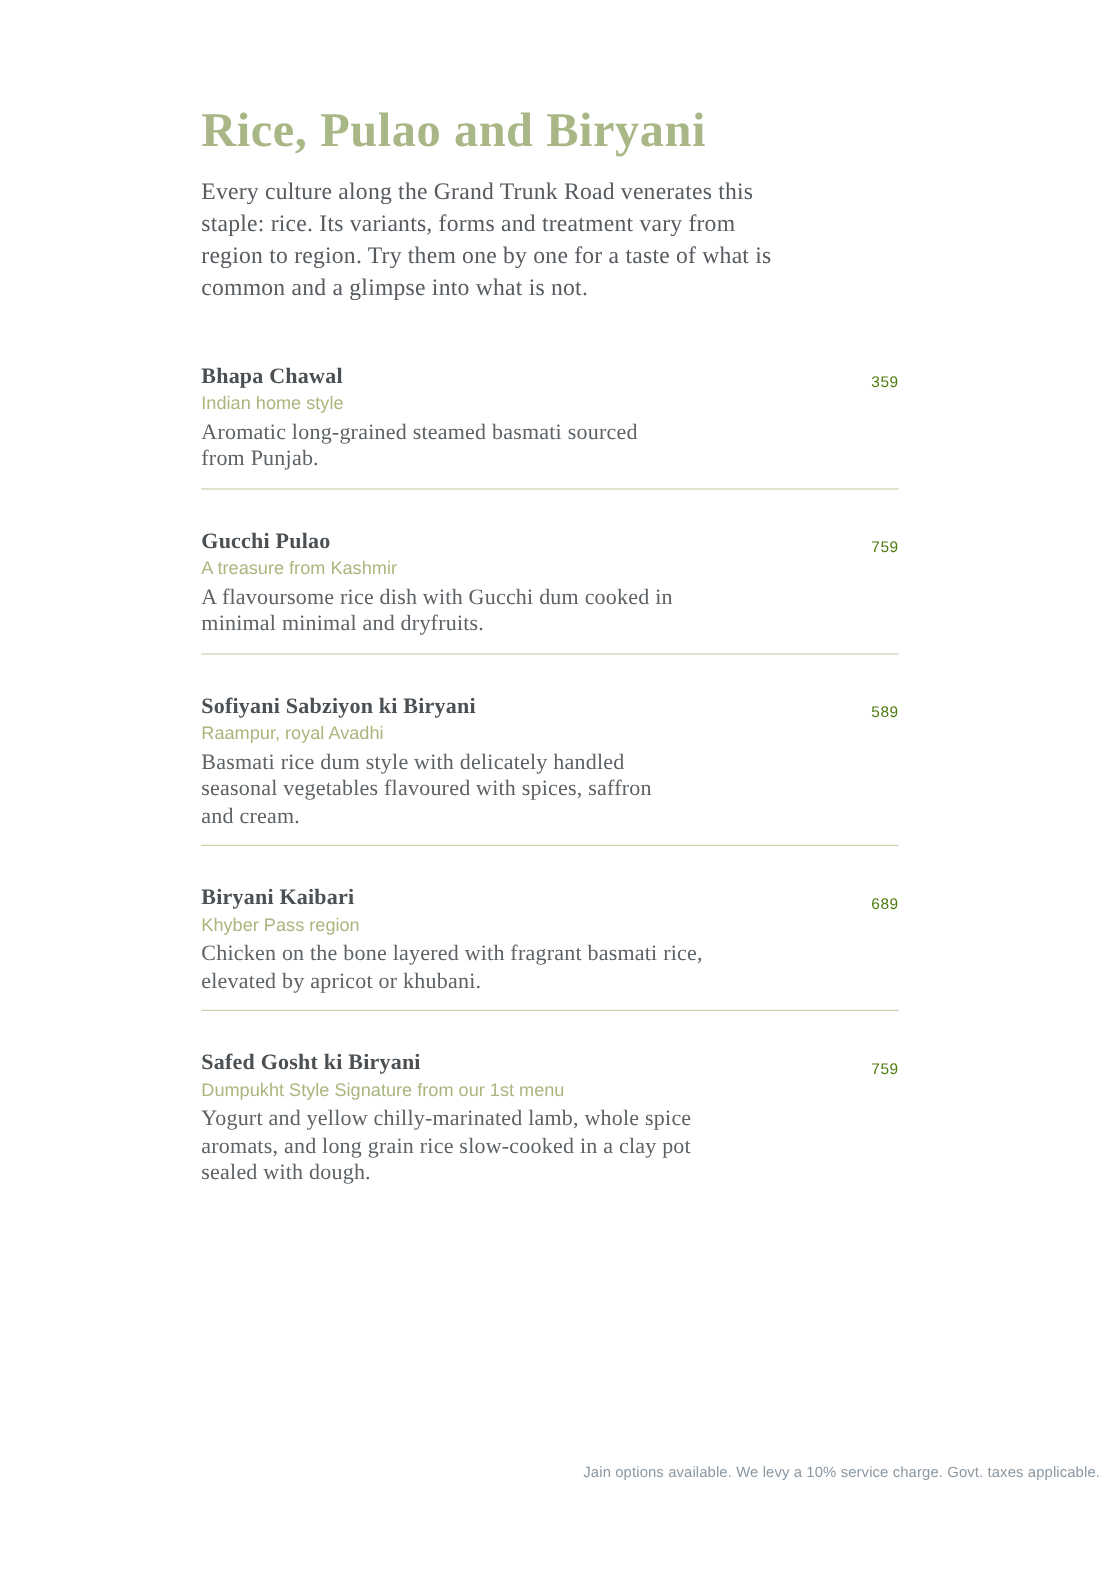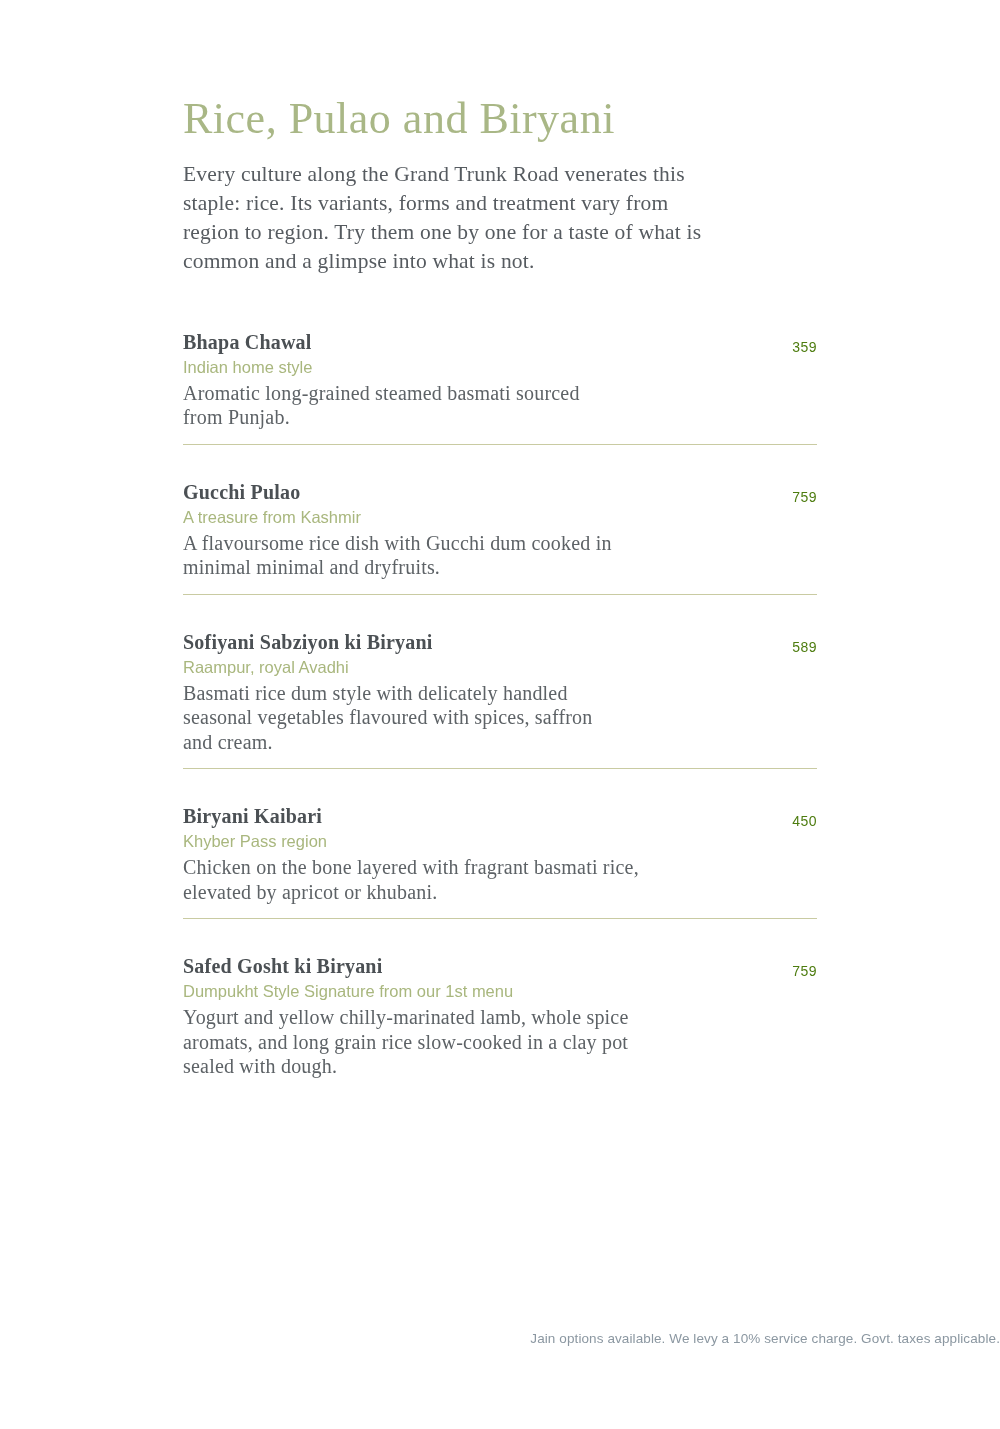--- a/index.html
+++ b/index.html
@@ -14,21 +14,21 @@
   }
   .content {
     position: absolute;
     left: 183px;
     top: 0;
     width: 634px;
   }
   .page-title {
     margin-top: 94px;
     font-family: "Liberation Serif", serif;
-    font-weight: 400;
+    font-weight: 700;
     font-size: 44px;
     line-height: 1.15;
     color: #a9b786;
     letter-spacing: 0.5px;
   }
   .intro {
     margin-top: 15px;
     font-size: 21.5px;
     line-height: 29px;
     color: #565b60;
@@ -139,21 +139,21 @@
         <div class="item-subtitle">Raampur, royal Avadhi</div>
         <div class="item-description">Basmati rice dum style with delicately handled
 seasonal vegetables flavoured with spices, saffron
 and cream.</div>
         <hr class="divider">
       </div>
 
       <div class="menu-item">
         <div class="item-header">
           <span class="item-name">Biryani Kaibari</span>
-          <span class="item-price">450</span>
+          <span class="item-price">689</span>
         </div>
         <div class="item-subtitle">Khyber Pass region</div>
         <div class="item-description">Chicken on the bone layered with fragrant basmati rice,
 elevated by apricot or khubani.</div>
         <hr class="divider">
       </div>
 
       <div class="menu-item">
         <div class="item-header">
           <span class="item-name">Safed Gosht ki Biryani</span>

